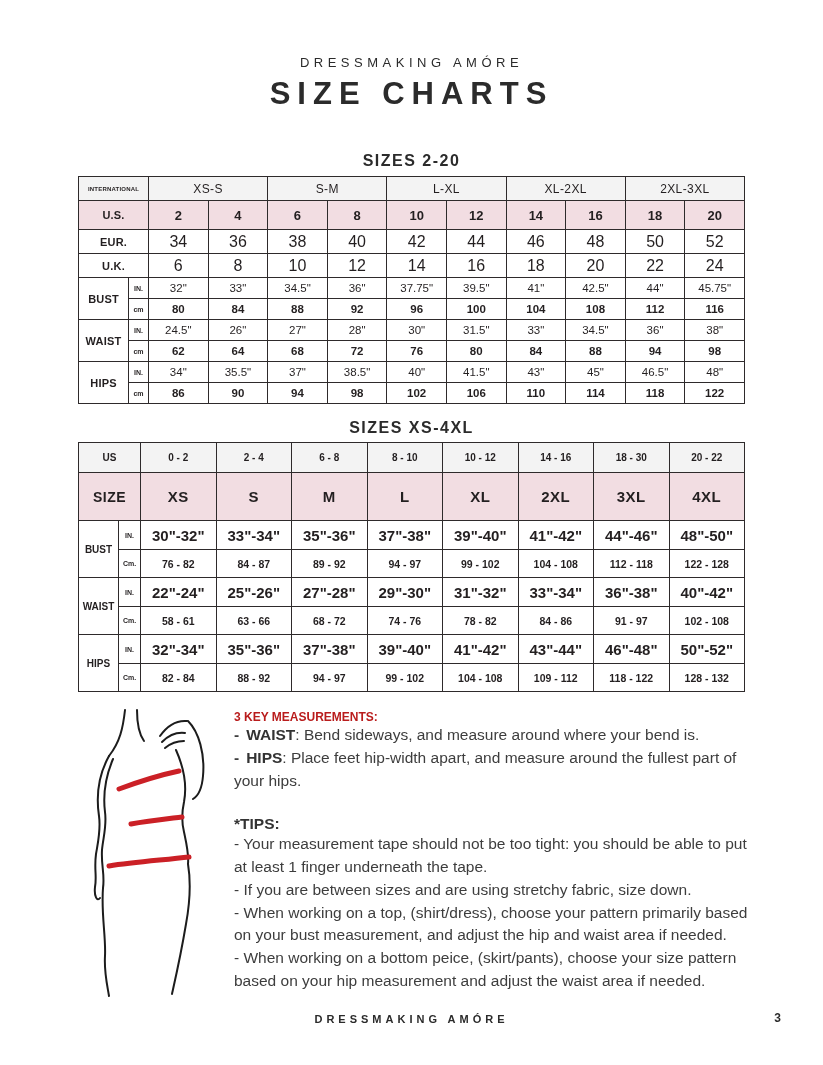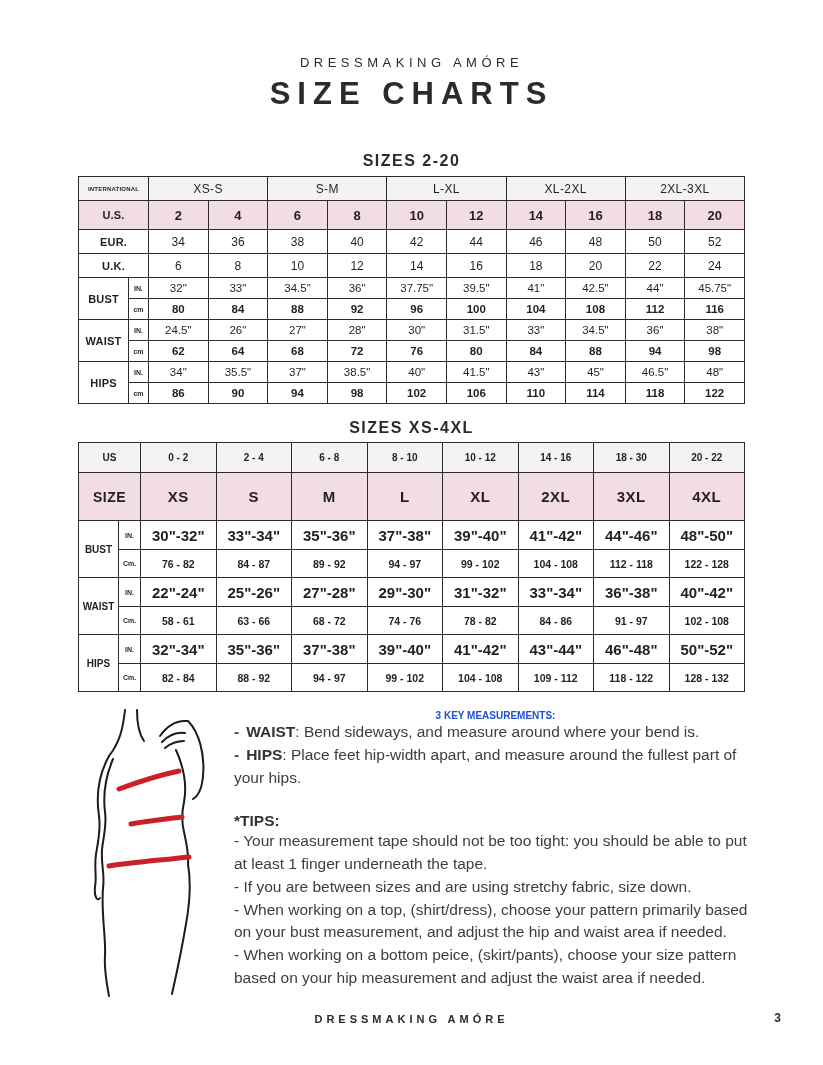--- a/index.html
+++ b/index.html
@@ -34,21 +34,21 @@
 
   
   .t1 tr.r-hdr td { height:24px; }
   .t1 tr.r-us  td { height:29px; }
   .t1 tr.r-eu  td { height:24px; }
   .t1 tr.r-m   td { height:21px; }
   .intl   { font-size:6px; font-weight:700; letter-spacing:.2px; }
   .grp    { font-size:12px; letter-spacing:.4px; }
   .t1-lbl { font-size:11px; font-weight:700; letter-spacing:.2px; }
   .us-val { font-size:13px; font-weight:700; }
-  .num    { font-size:12px; }
+  .num    { font-size:16px; }
   .unit   { font-size:7px; font-weight:700; }
   .inval  { font-size:11.5px; }
   .cmval  { font-size:11.5px; font-weight:700; }
 
   
   .t2 tr.r-us2  td { height:30px; }
   .t2 tr.r-size td { height:48px; }
   .t2 tr.r-in   td { height:29px; }
   .t2 tr.r-cm   td { height:28px; }
   .lbl2     { font-size:10px; font-weight:700; }
@@ -56,21 +56,21 @@
   .size-lbl { font-size:14px; font-weight:700; letter-spacing:.5px; }
   .size-val { font-size:15px; font-weight:700; letter-spacing:.5px;text-align:center; }
   .unit2    { font-size:7px; font-weight:700; }
   .in2      { font-size:15px; font-weight:700; }
   .cm2      { font-size:10.5px; font-weight:700; }
 
   
   .bottom { display:flex; padding:12px 66px 0 72px; }
   .figure { width:162px; flex:0 0 162px; }
   .notes  { flex:1; padding-top:6px; }
-  .notes-heading { font-size:10px; font-weight:700; color:#1d4ed8;text-align:center; }
+  .notes-heading { font-size:12px; font-weight:700; color:#b91c1c; }
   .meas-item { font-size:15.5px; color:#3d3d3d; line-height:1.47; }
   .meas-item .dash { font-weight:700; margin-right:7px; }
   .term { font-weight:700; color:#333333; }
   .tips-heading { font-size:15.5px; font-weight:700; color:#333333; margin-top:23px; }
   .tip { font-size:15.5px; color:#3d3d3d; line-height:1.47; }
 
   
   .footer { position:absolute; left:0; right:0; bottom:40px; }
   .footer-brand { text-align:center; font-size:11px; letter-spacing:4px; font-weight:700; color:#2b2b2b; }
   .page-num { position:absolute; right:42px; top:-2px; font-size:12px; font-weight:700; color:#2b2b2b; }

